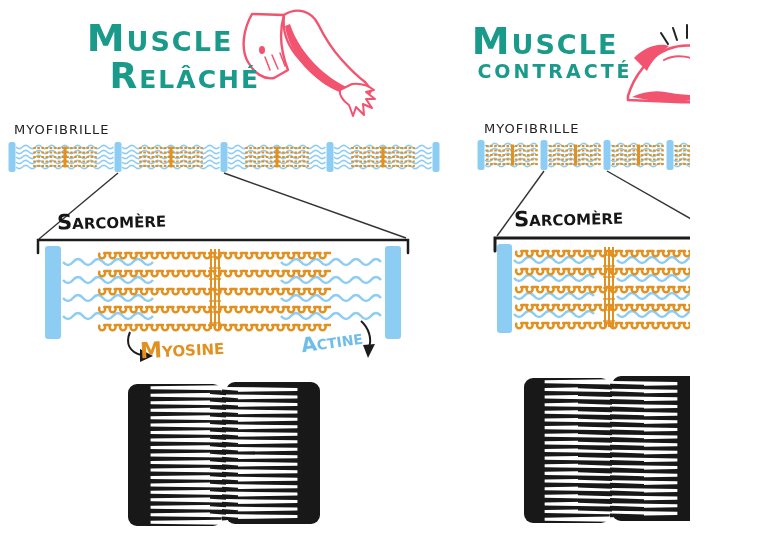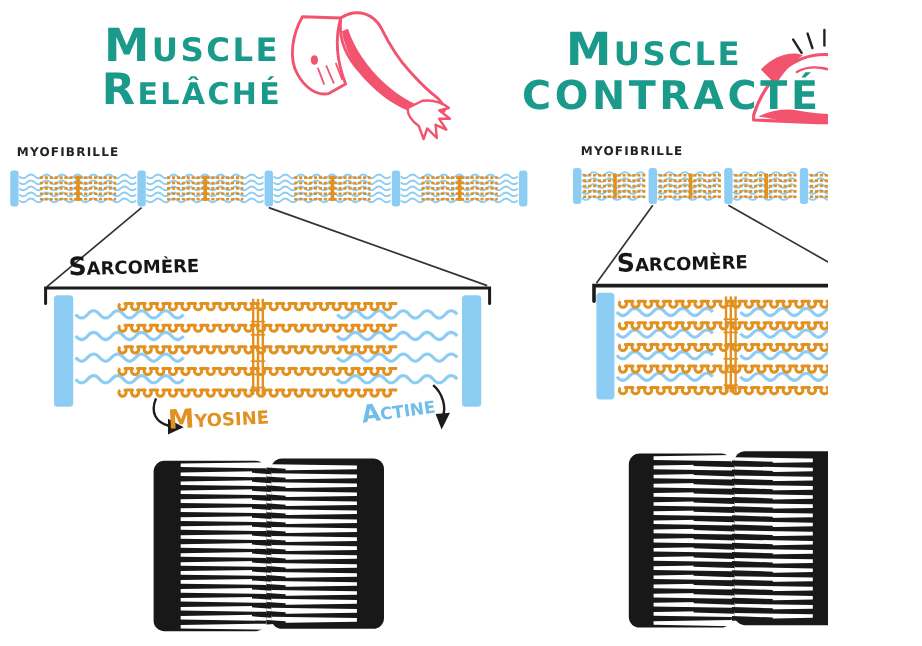--- a/index.html
+++ b/index.html
@@ -3,22 +3,22 @@
 <meta charset="utf-8">
 <style>
   html,body{margin:0;padding:0;background:#fff;}
   .canvas{position:relative;width:690px;height:538px;background:#fff;overflow:hidden;
           font-family:"DejaVu Sans",sans-serif;}
   svg{position:absolute;left:0;top:0;}
   .txt{position:absolute;white-space:nowrap;}
   .title{font-variant:small-caps;font-weight:700;color:var(--teal);text-align:center;letter-spacing:2px;}
   .t-big{font-size:38px;}
   .t-mid{font-size:36px;}
-  .t-caps{font-size:33px;letter-spacing:3px;}
-  .myof{font-size:10px;font-weight:700;letter-spacing:1px;color:#222;}
+  .t-caps{font-size:19px;letter-spacing:3px;}
+  .myof{font-size:13px;font-weight:400;letter-spacing:1px;color:#222;}
   .sarc{font-variant:small-caps;font-weight:600;font-size:21px;color:#161616;transform:rotate(-1.5deg);}
   .myosine{font-variant:small-caps;font-weight:600;font-size:22px;color:var(--orange);transform:rotate(-3deg);}
   .actine{font-variant:small-caps;font-weight:600;font-size:20px;color:var(--blue2);transform:rotate(-8deg);}
 </style>
 </head>
 <body>
 
 <div class="canvas">
 
   <svg id="art" width="768" height="538" viewBox="0 0 768 538">
@@ -389,21 +389,21 @@
           <polygon points="578,478.18684210526317 612,477.0421052631579 612,481.0105263157895 578,479.86578947368423" fill="#181818"></polygon>
           <polygon points="578,485.81842105263155 612,484.6736842105263 612,488.6421052631579 578,487.4973684210526" fill="#181818"></polygon>
           <polygon points="578,493.45 612,492.30526315789473 612,496.2736842105263 578,495.12894736842105" fill="#181818"></polygon>
           <polygon points="578,501.0815789473684 612,499.93684210526317 612,503.90526315789475 578,502.7605263157895" fill="#181818"></polygon>
           <polygon points="578,508.71315789473687 612,507.5684210526316 612,511.5368421052632 578,510.39210526315793" fill="#181818"></polygon>
         </g>
       </g>
     </svg>
 
   <div class="txt title t-big" style="left:75px;top:16px;width:170px;">Muscle</div>
-  <div class="txt title t-mid" style="left:60px;top:55px;width:200px;">Relâché</div>
+  <div class="txt title t-mid" style="left:60px;top:55px;width:200px;text-align:right;">Relâché</div>
 
   <div class="txt title t-big" style="left:460px;top:19px;width:170px;">Muscle</div>
   <div class="txt title t-caps" style="left:435px;top:60px;width:240px;text-align:center;">CONTRACTÉ</div>
 
   <div class="txt myof" style="left:14px;top:122px;">MYOFIBRILLE</div>
   <div class="txt myof" style="left:484px;top:121px;">MYOFIBRILLE</div>
 
   <div class="txt sarc" style="left:57px;top:209px;">Sarcomère</div>
   <div class="txt sarc" style="left:514px;top:206px;">Sarcomère</div>
 

